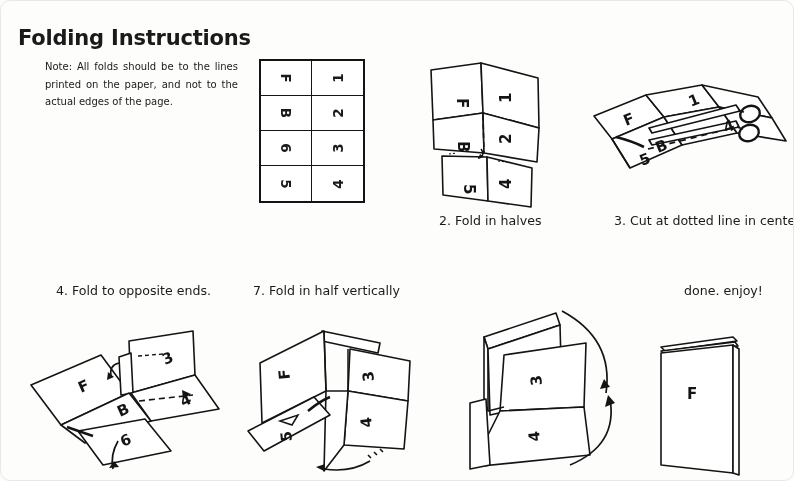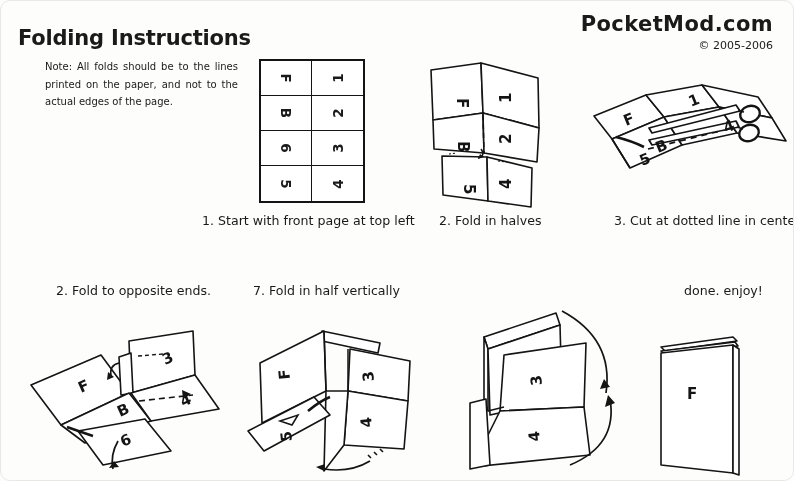--- a/index.html
+++ b/index.html
@@ -109,24 +109,20 @@
 </style>
 </head>
 <body>
 
 <div id="page">
 
   <h1 id="title">Folding Instructions</h1>
 
   <p id="note">Note: All folds should be to the lines printed on the paper, and not to the actual edges of the page.</p>
 
-  <div id="brand">
-    <div id="brand-name">PocketMod.com</div>
-    <div id="brand-copy">© 2005-2006</div>
-  </div>
 
   <div id="grid">
     <div class="cell rot-cw">
         <span>F</span>
       </div>
     <div class="cell rot-ccw">
         <span>1</span>
       </div>
     <div class="cell rot-cw">
         <span>B</span>
@@ -141,21 +137,20 @@
         <span>3</span>
       </div>
     <div class="cell rot-cw">
         <span>5</span>
       </div>
     <div class="cell rot-ccw">
         <span>4</span>
       </div>
   </div>
 
-  <div class="caption" style="left:201px; top:212px;">1. Start with front page at top left</div>
 
   <div class="fig" style="left:418px; top:48px;">
     <svg width="140" height="160" viewBox="0 0 140 160">
       <g fill="#ffffff" stroke="#141414" stroke-width="1.6" stroke-linejoin="round">
 
         <path d="M12 21 L62 14 L64 64 L14 71 Z"></path>
 
         <path d="M62 14 L119 29 L120 79 L64 64 Z"></path>
 
         <path d="M14 71 L64 64 L65 104 L15 100 Z"></path>
@@ -216,21 +211,21 @@
       <text class="lbl" x="40" y="55" transform="rotate(-22 40 55)">F</text>
       <text class="lbl" x="105" y="36" transform="rotate(-22 105 36)">1</text>
       <text class="lbl" x="72" y="82" transform="rotate(-22 72 82)">B</text>
       <text class="lbl" x="56" y="95" transform="rotate(-22 56 95)">5</text>
       <text class="lbl" x="140" y="62" transform="rotate(-22 140 62)">4</text>
     </svg>
   </div>
 
   <div class="caption" style="left:613px; top:212px;">3. Cut at dotted line in center</div>
 
-  <div class="caption" style="left:55px; top:282px;">2. Fold to opposite ends.</div>
+  <div class="caption" style="left:55px; top:282px;">4. Fold to opposite ends.</div>
 
   <div class="fig" style="left:22px; top:322px;">
     <svg width="215" height="150" viewBox="0 0 215 150">
       <g fill="#ffffff" stroke="#141414" stroke-width="1.6" stroke-linejoin="round">
 
         <path d="M8 62 L78 32 L106 70 L38 102 Z"></path>
 
         <path d="M106 18 L170 8 L172 52 L108 70 Z"></path>
 
         <path d="M96 34 L108 30 L110 70 L98 72 Z"></path>

